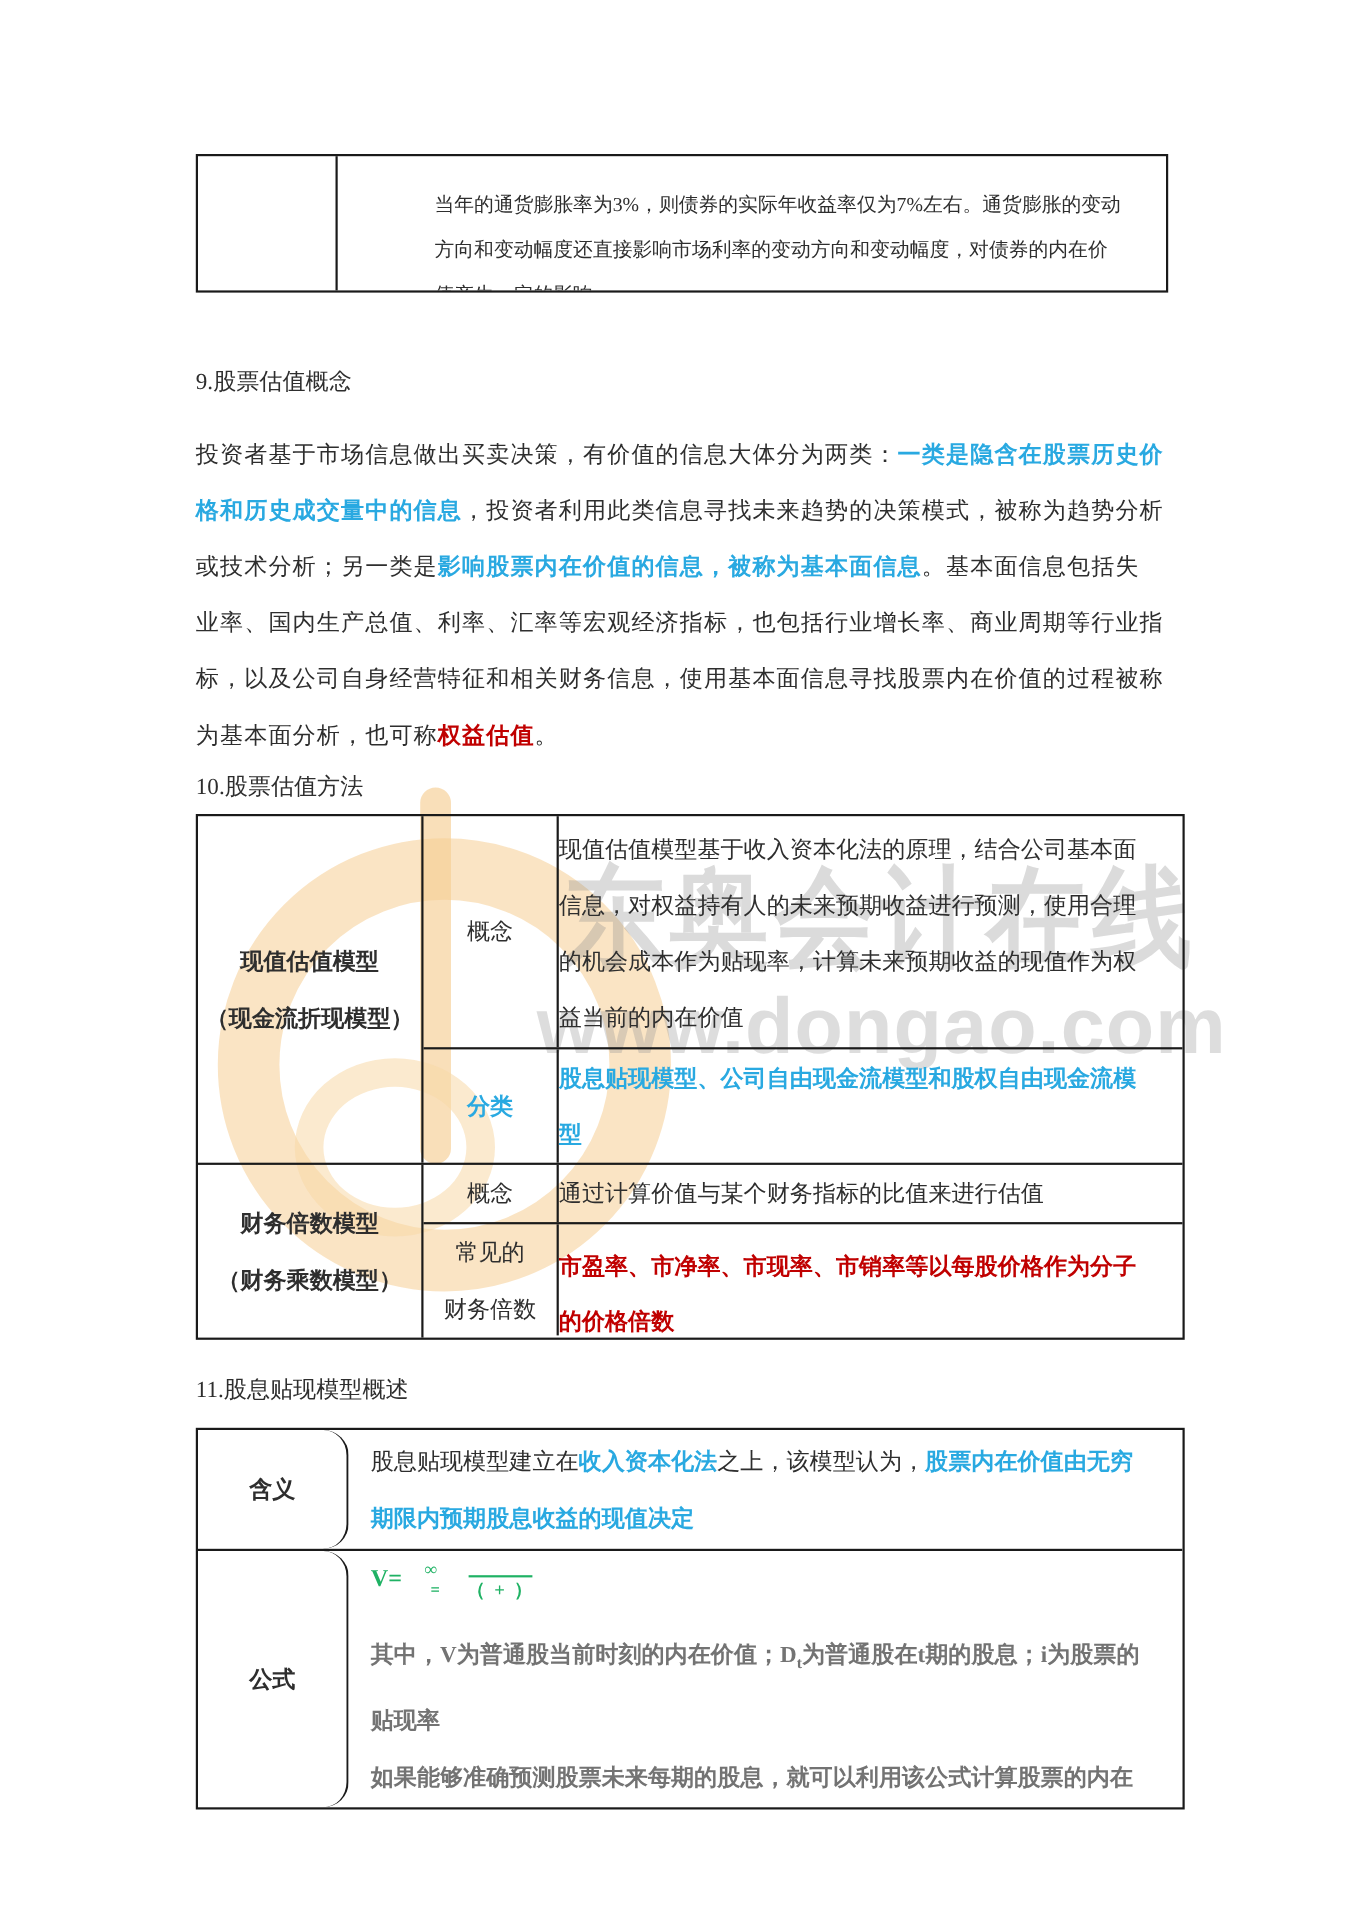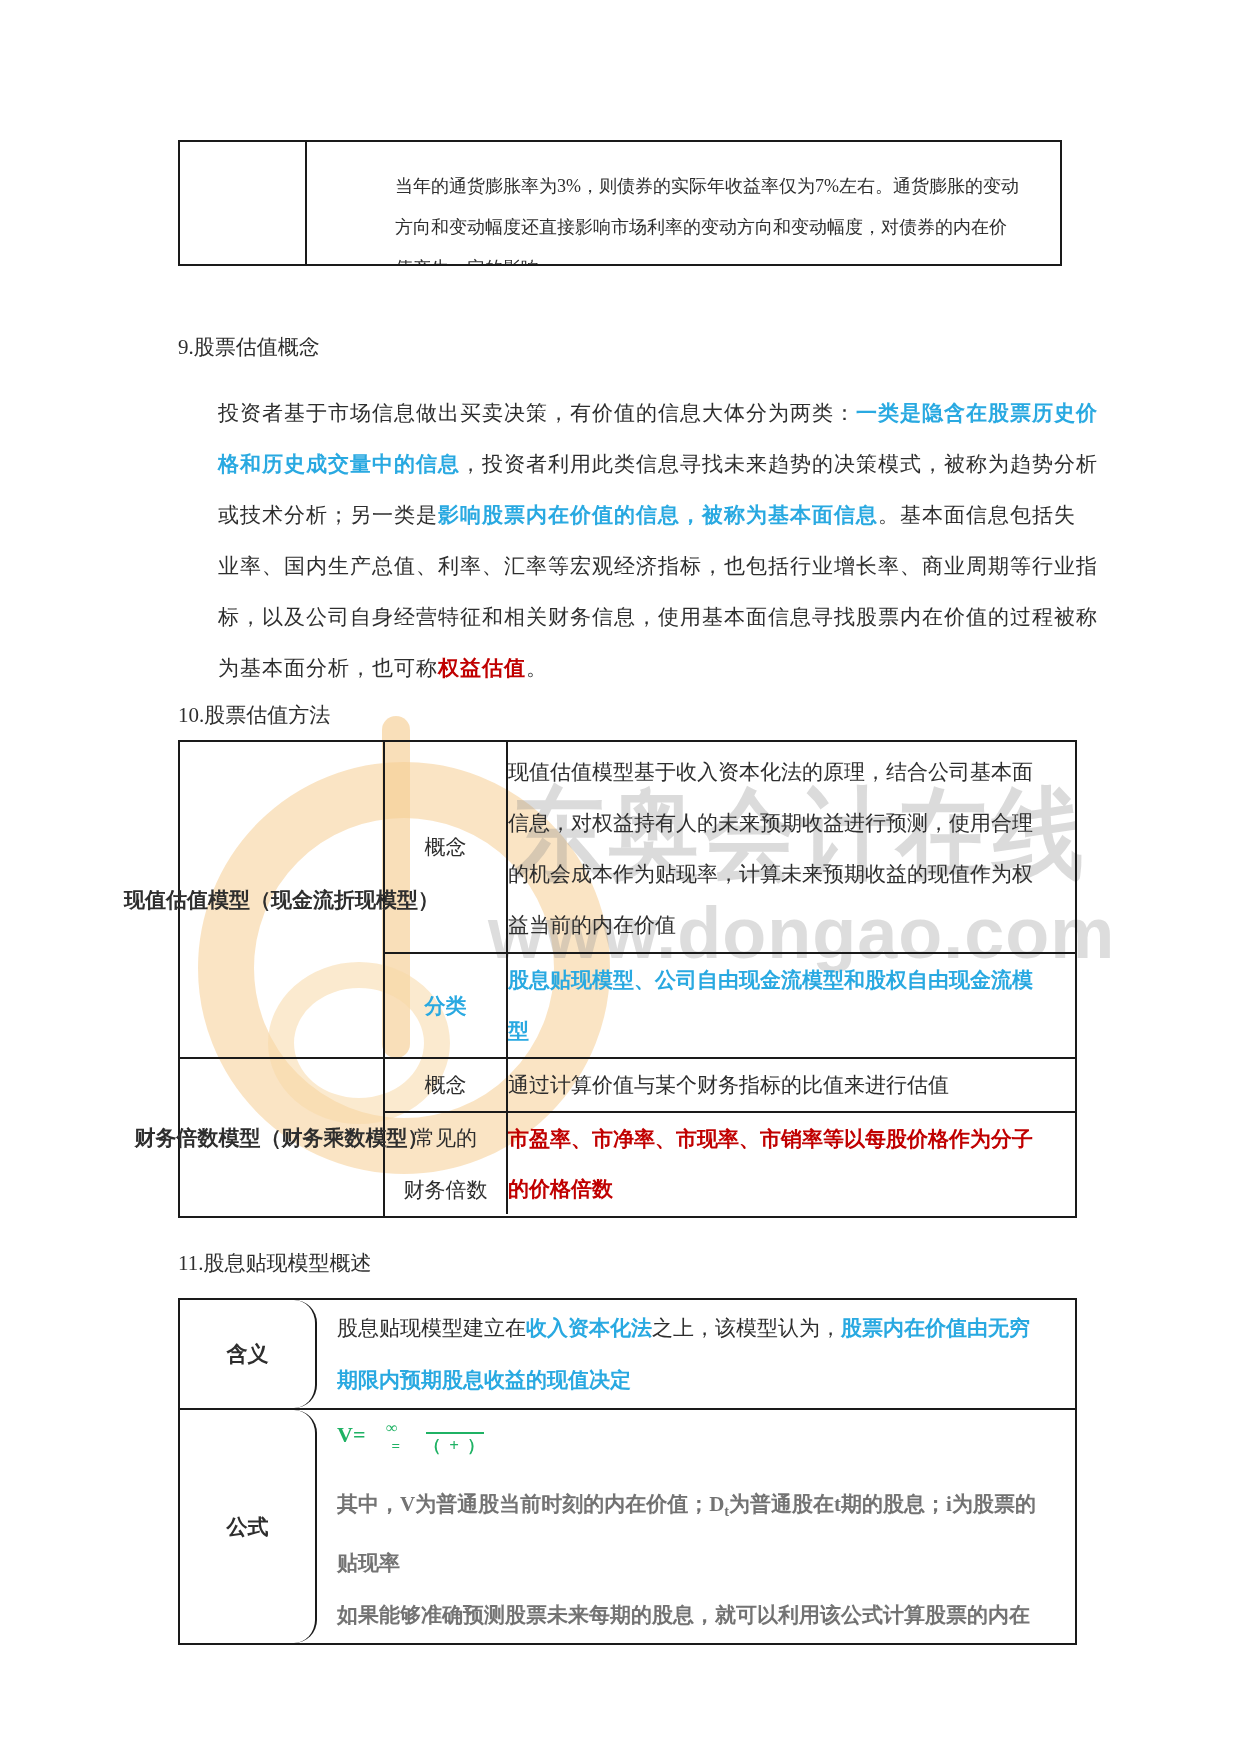--- a/index.html
+++ b/index.html
@@ -35,48 +35,48 @@
     display:flex;box-sizing:border-box;}
   .t1-col1{width:127px;border-right:2px solid #1a1a1a;box-sizing:border-box;}
   .t1-col2{flex:1;padding:0 10px 0 88px;font-size:18px;overflow:hidden;margin-top:24px;}
   .t1-col2 .rline{line-height:41px;}
   
   .heading{left:178px;font-size:21px;line-height:30px;white-space:nowrap;}
   .h9{top:332px;}
   .h10{top:700px;}
   .h11{top:1248px;}
   .p9{left:178px;top:388px;width:920px;font-size:21px;letter-spacing:1px;}
-  .p9 .rline{line-height:51px;margin-left:40px;}
+  .p9 .rline{line-height:51px;}
   
   .t10{left:178px;top:740px;width:899px;height:478px;border:2px solid #1a1a1a;
     box-sizing:border-box;font-size:21px;}
   .t10 .band{display:flex;box-sizing:border-box;}
   .band1{height:317px;border-bottom:2px solid #1a1a1a;}
   .band2{height:157px;}
   .t10-col1{width:205px;border-right:2px solid #1a1a1a;box-sizing:border-box;
-    display:flex;flex-direction:row;align-items:center;justify-content:center;
+    display:flex;flex-direction:column;align-items:center;justify-content:center;
     text-align:center;}
   .t10-col1 .rline{line-height:52px;}
   .t10-right{flex:1;display:flex;flex-direction:column;box-sizing:border-box;}
   .t10 .row{display:flex;box-sizing:border-box;}
   .rowA{height:212px;border-bottom:2px solid #1a1a1a;}
   .rowB{height:103px;}
   .rowC{height:54px;border-bottom:2px solid #1a1a1a;}
   .rowD{height:101px;}
   .t10-col2{width:123px;border-right:2px solid #1a1a1a;box-sizing:border-box;
     display:flex;flex-direction:column;align-items:center;justify-content:center;
     text-align:center;}
   .t10-col2 .rline{line-height:52px;}
   .t10-col3{flex:1;overflow:hidden;box-sizing:border-box;}
   .rowA .t10-col3{padding-top:5px;}
   .rowA .t10-col3 .rline{line-height:51px;}
   .rowB .t10-col3{padding-top:1px;}
   .rowB .t10-col3 .rline{line-height:51px;}
   .rowC .t10-col3{display:flex;align-items:center;}
-  .rowD .t10-col3{padding-top:1px;}
+  .rowD .t10-col3{padding-top:1px;margin-top:12px;}
   .rowD .t10-col3 .rline{line-height:50px;}
   
   .t11{left:178px;top:1298px;width:899px;height:347px;border:2px solid #1a1a1a;
     box-sizing:border-box;font-size:21px;overflow:hidden;}
   .t11 .row{display:flex;box-sizing:border-box;}
   .t11-rowA{height:110px;border-bottom:2px solid #1a1a1a;}
   .t11-rowB{height:233px;}
   .t11-col1{width:137px;border-right:2px solid #1a1a1a;box-sizing:border-box;
     display:flex;align-items:center;justify-content:center;font-weight:bold;border-radius:23px;}
   .t11-col2{flex:1;padding-left:20px;overflow:hidden;box-sizing:border-box;}

